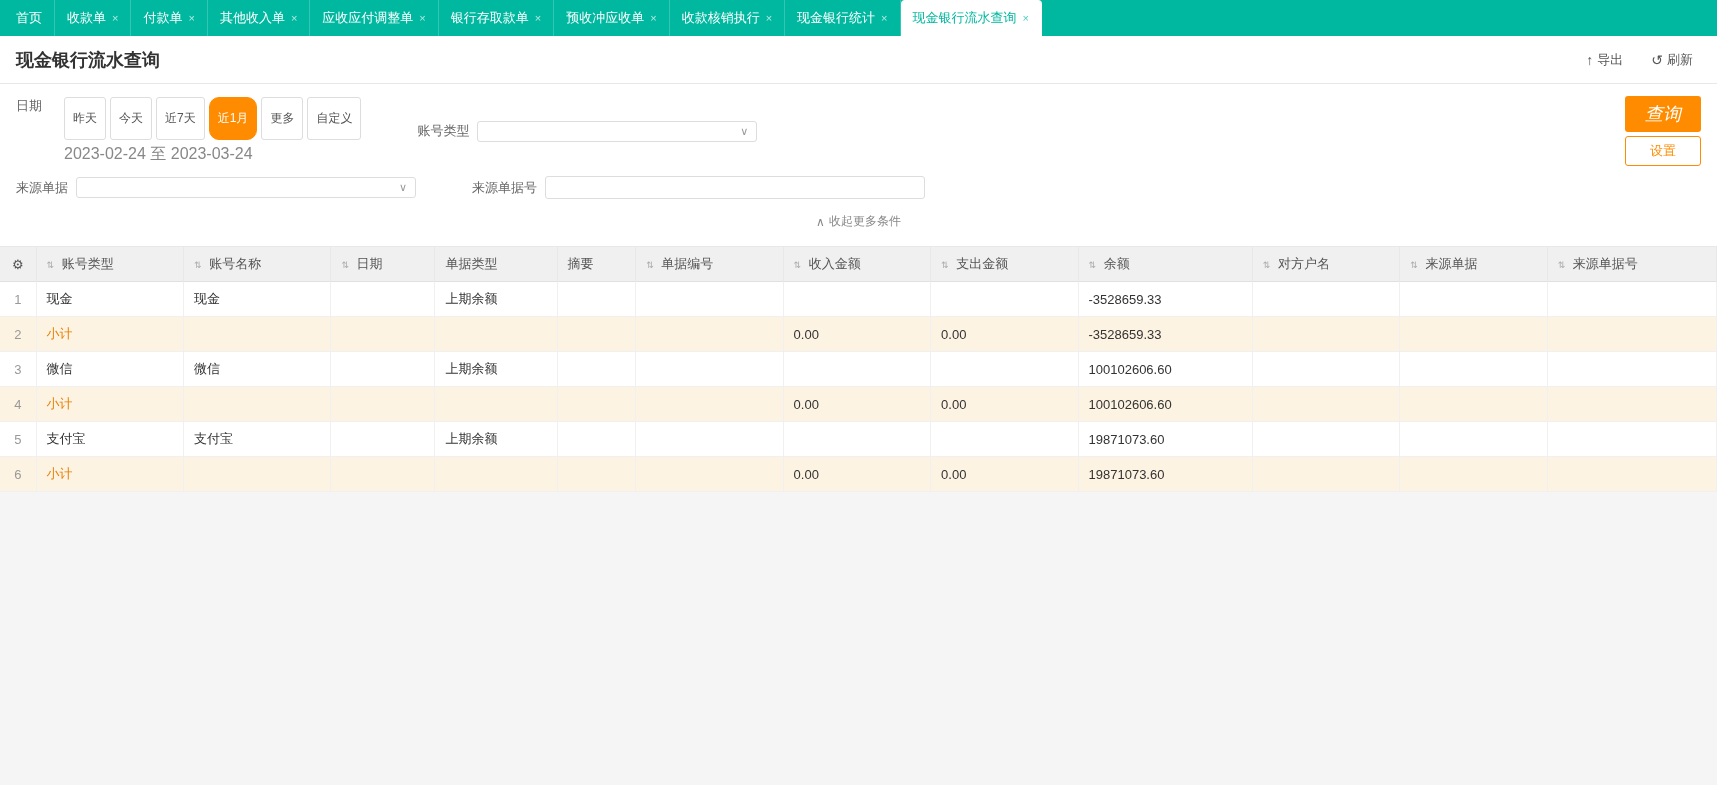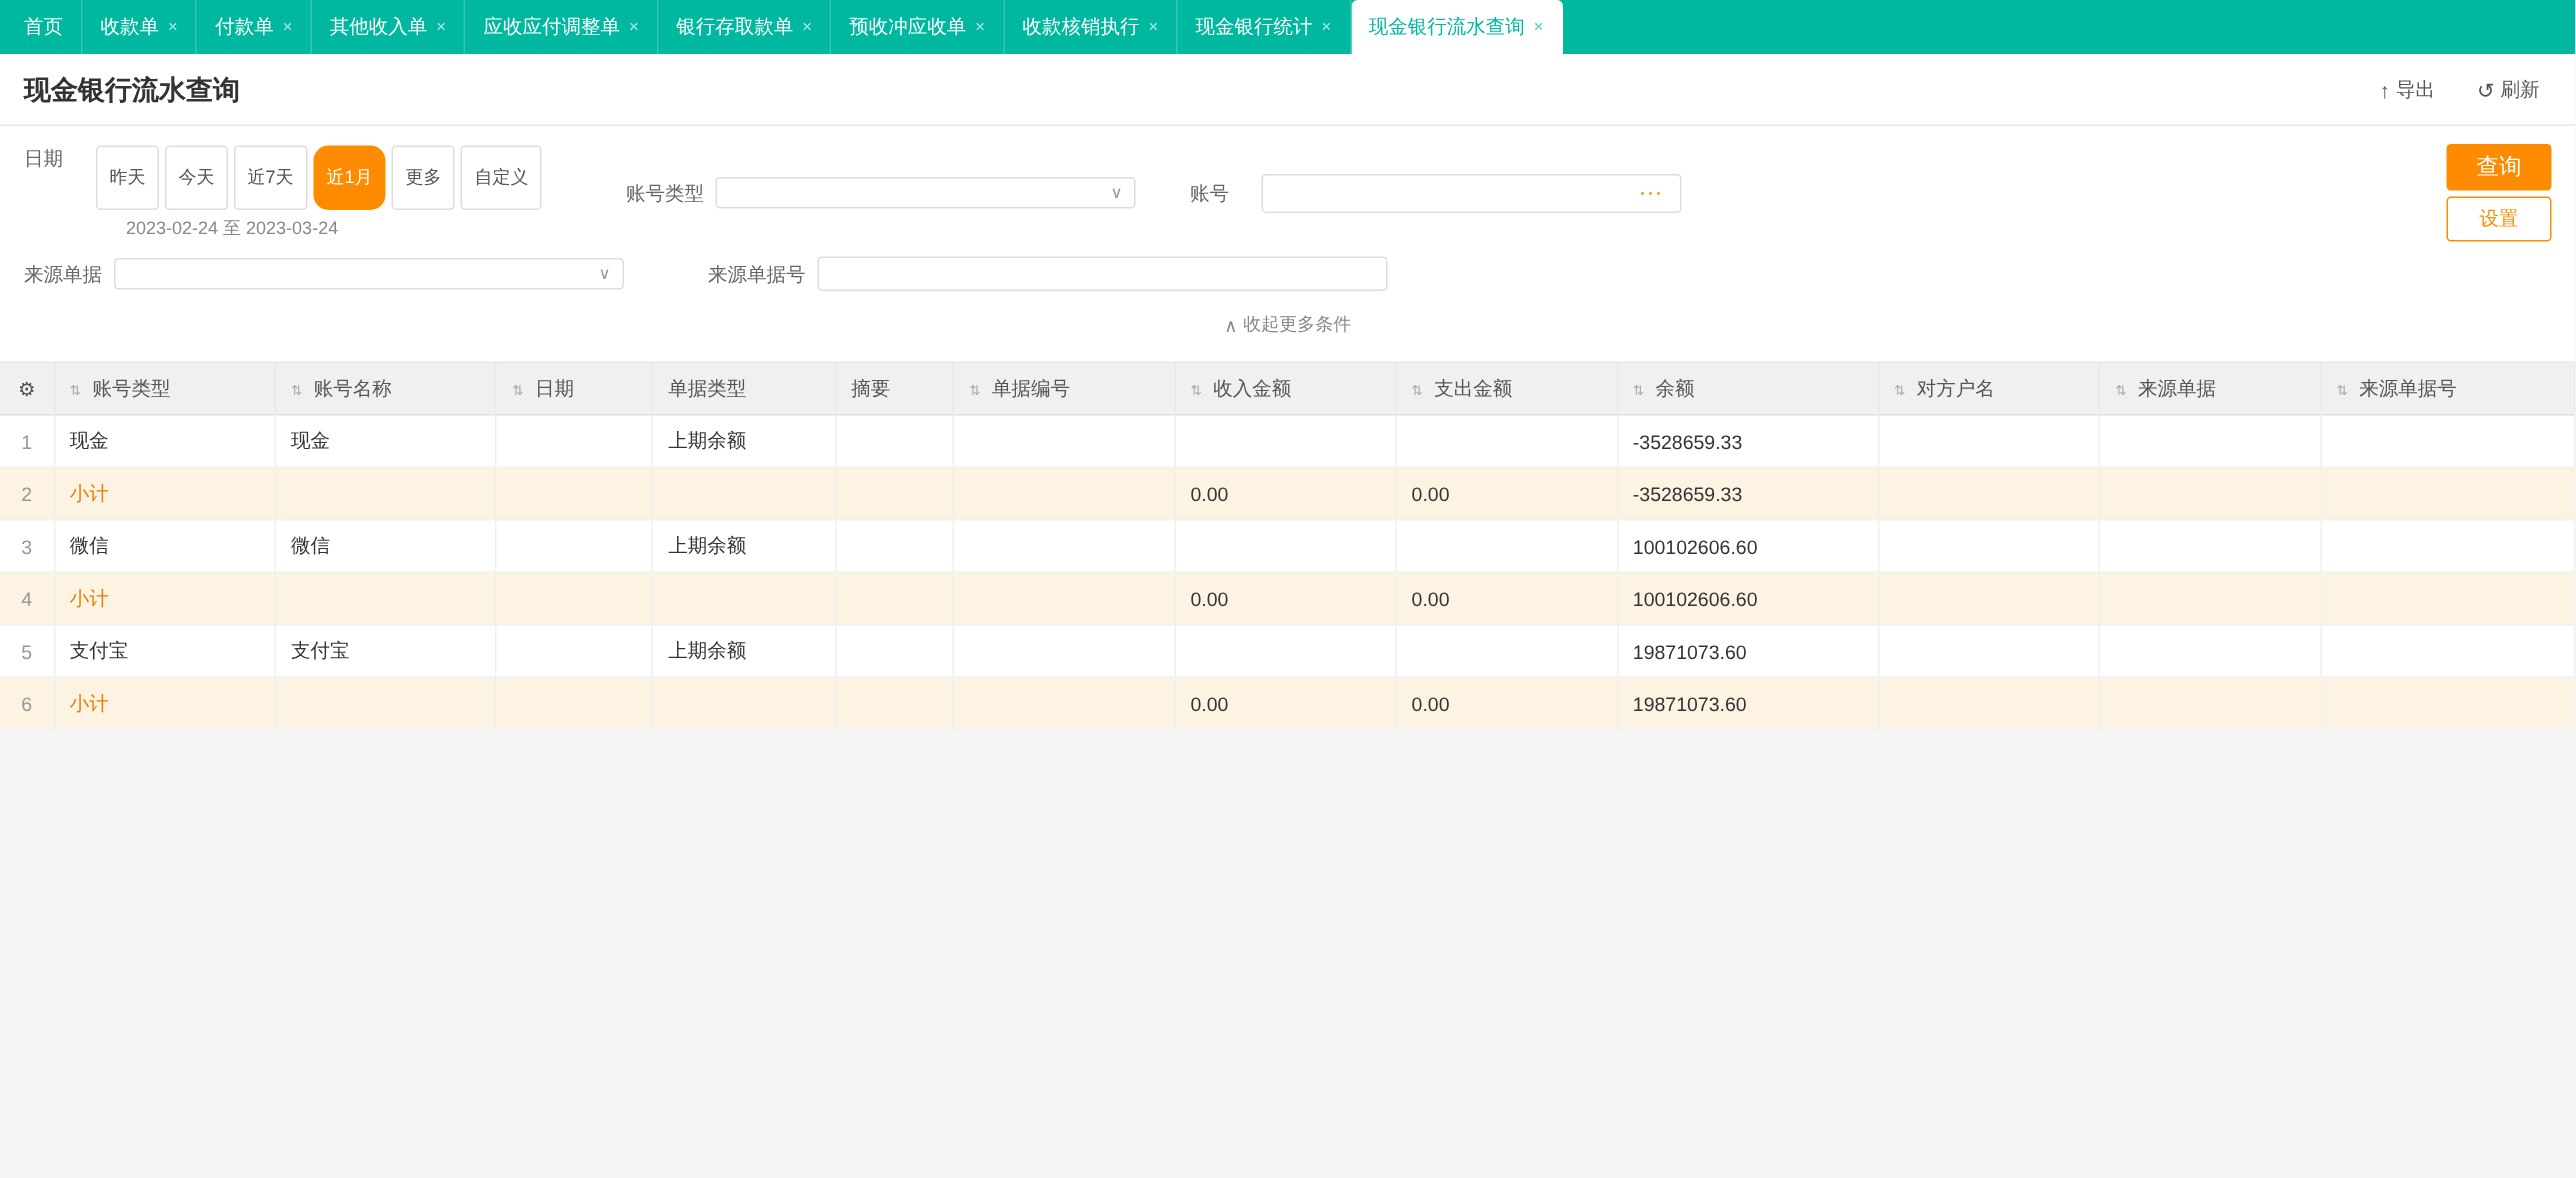--- a/index.html
+++ b/index.html
@@ -99,23 +99,23 @@
       cursor: pointer;
       color: #555;
     }
     .date-btn.active {
       background: #ff8c00;
       border-color: #ff8c00;
       color: #fff;
       border-radius: 10px;
     }
     .date-range-text {
-      font-size: 12px;
+      font-size: 16px;
       color: #888;
-      margin-left: 20px;
+      margin-left: 0;
     }
     .filter-select-wrap {
       display: flex;
       align-items: center;
       border: 1px solid #ddd;
       border-radius: 3px;
       padding: 3px 8px;
       background: #fff;
       min-width: 200px;
       cursor: pointer;
@@ -140,22 +140,23 @@
       font-size: 16px;
       cursor: pointer;
       padding: 0 4px;
     }
     .query-btn {
       background: #ff8c00;
       color: #fff;
       border: none;
       border-radius: 3px;
       padding: 6px 20px;
-      font-size: 15px;
-      cursor: pointer;
+      font-size: 18px;
+      cursor: pointer;
+      font-style: italic;
     }
     .settings-btn {
       border: 1px solid #ff8c00;
       color: #ff8c00;
       background: #fff;
       border-radius: 3px;
       padding: 5px 20px;
       font-size: 13px;
       cursor: pointer;
     }
@@ -314,27 +315,20 @@
     </div>
 
     <div style="display:flex;align-items:center;gap:8px;margin-left:40px;">
       <span class="filter-label">账号类型</span>
       <div class="filter-select-wrap" style="min-width:280px;">
         <span style="color:#ccc;font-size:12px;"></span>
         <span class="chevron">∨</span>
       </div>
     </div>
 
-    <div style="display:flex;align-items:center;gap:8px;margin-left:20px;">
-      <span class="filter-label">账号</span>
-      <div class="filter-select-wrap" style="min-width:280px;">
-        <span style="color:#ccc;font-size:12px;"></span>
-        <span class="filter-dots">···</span>
-      </div>
-    </div>
 
     <div class="filter-right-btns">
       <button class="query-btn">查询</button>
       <button class="settings-btn">设置</button>
     </div>
   </div>
 
   <div class="filter-row">
     <div style="display:flex;align-items:center;gap:8px;">
       <span class="filter-label">来源单据</span>

